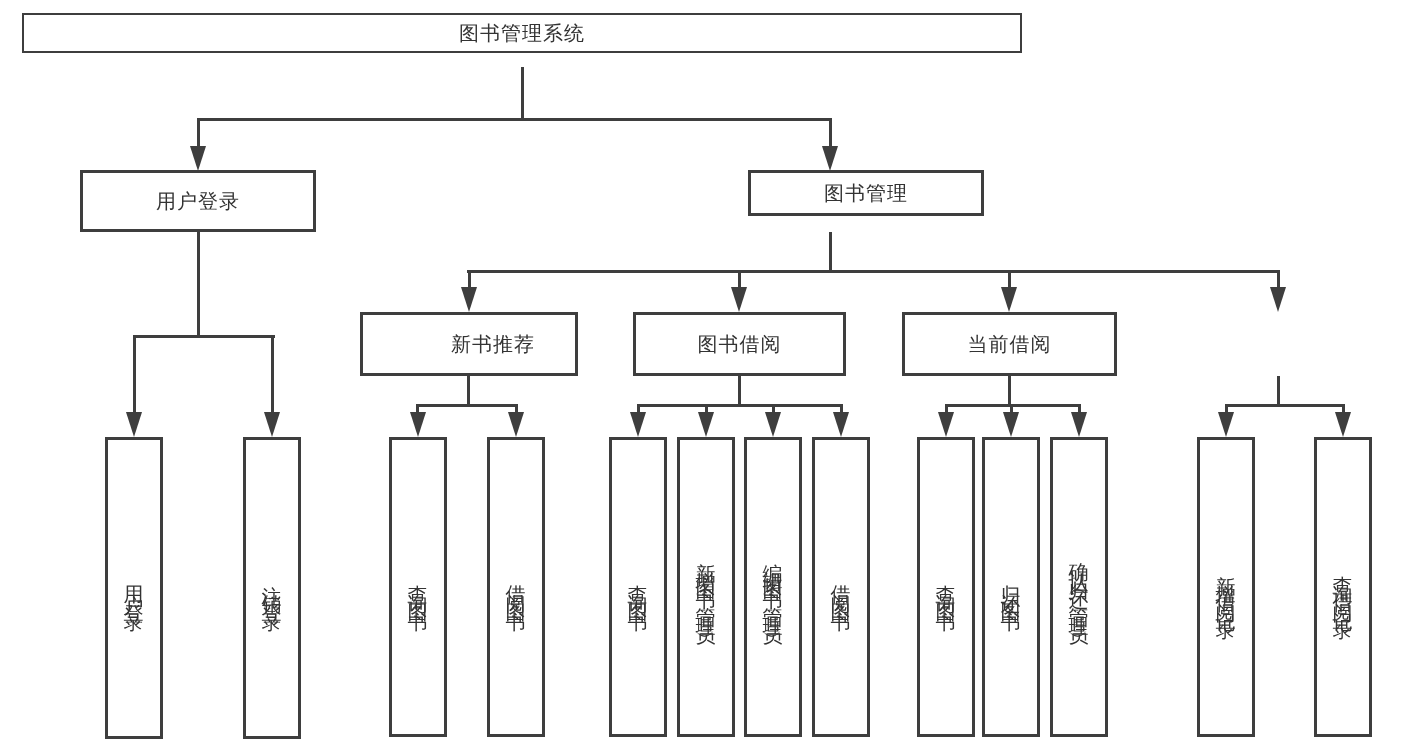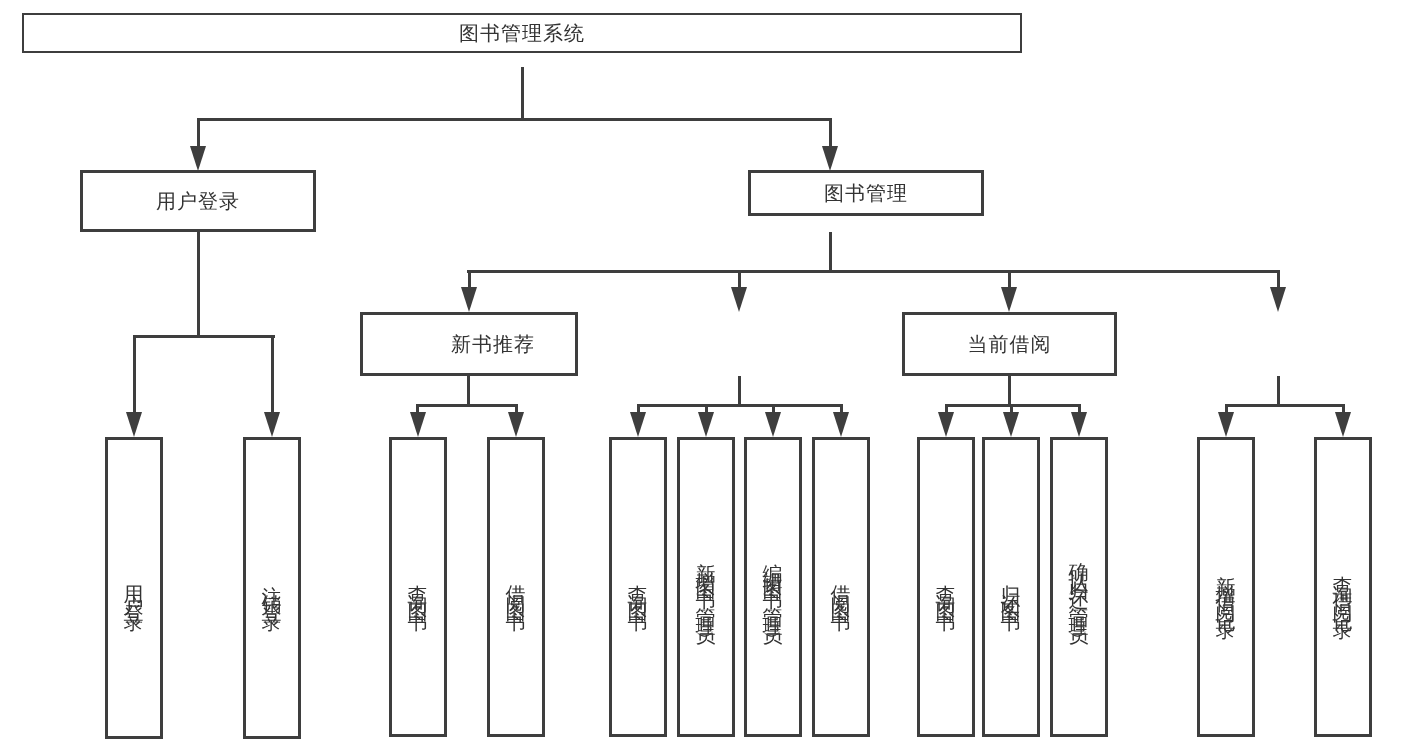--- a/index.html
+++ b/index.html
@@ -101,20 +101,23 @@
   <div class="node" style="left:80px; top:170px; width:236px; height:62px;">
     <span class="hlabel">用户登录</span>
   </div>
   <div class="node" style="left:712px; top:170px; width:236px; height:46px;margin-left:36px;">
     <span class="hlabel">图书管理</span>
   </div>
 
   <div class="node" style="left:360px; top:312px; width:218px; height:64px;padding-left:48px;">
     <span class="hlabel">新书推荐</span>
   </div>
+  <div class="node" style="left:633px; top:312px; width:213px; height:64px;">
+    <span class="hlabel">图书借阅</span>
+  </div>
   <div class="node" style="left:902px; top:312px; width:215px; height:64px;">
     <span class="hlabel">当前借阅</span>
   </div>
 
   <div class="node" style="left:105px; top:437px; width:58px; height:302px;">
     <span class="vtext">用户登录</span>
   </div>
   <div class="node" style="left:243px; top:437px; width:58px; height:302px;">
     <span class="vtext">注销登录</span>
   </div>

